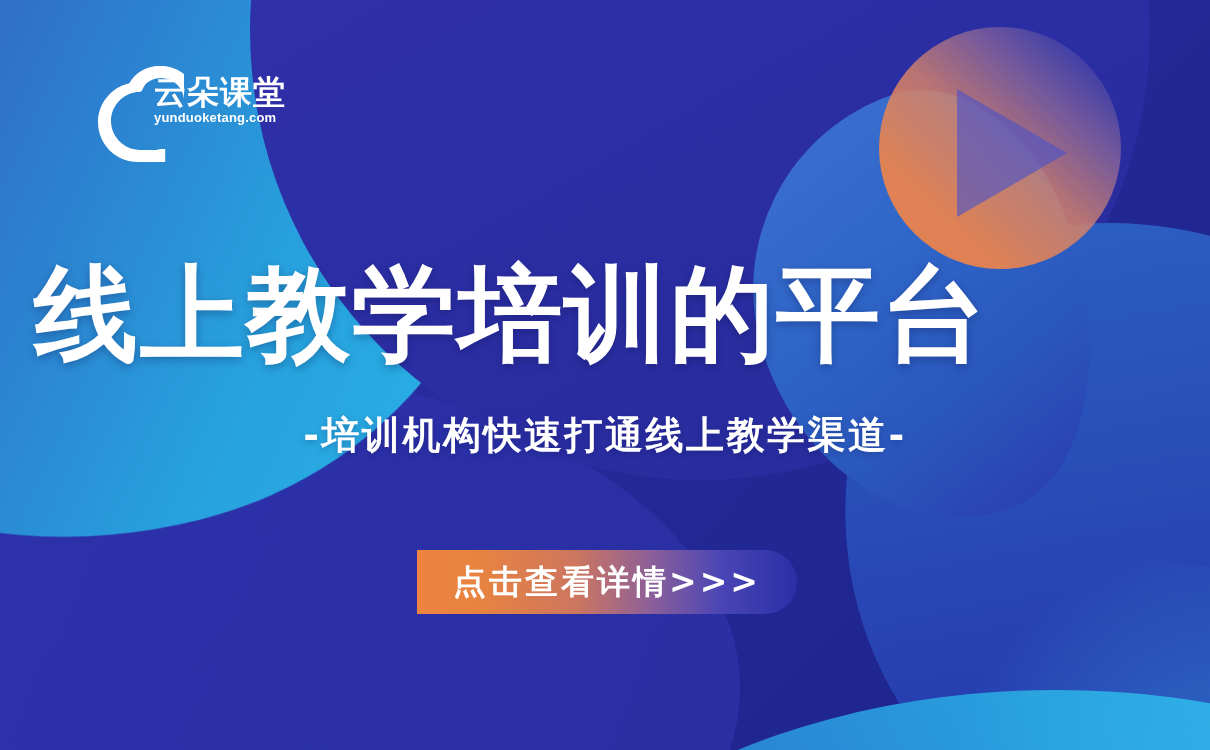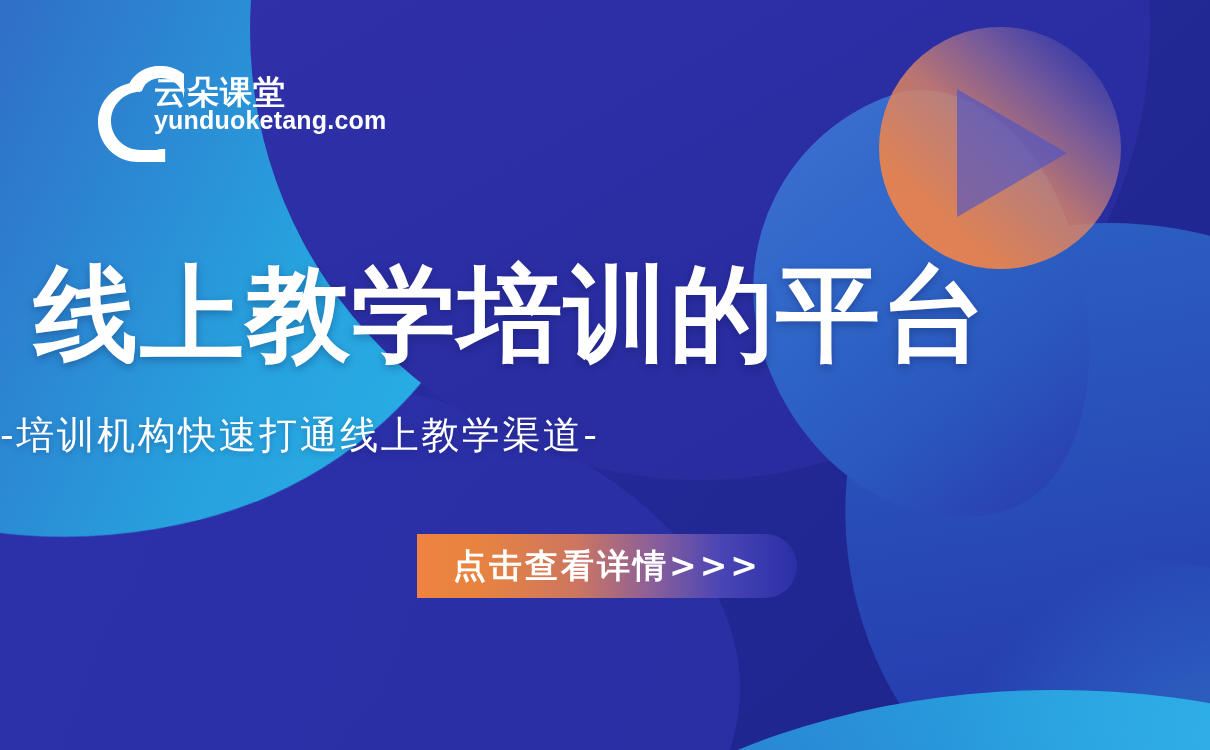--- a/index.html
+++ b/index.html
@@ -128,21 +128,21 @@
     color: #ffffff;
     font-size: 32px;
     font-weight: bold;
     letter-spacing: 1px;
     line-height: 1;
     white-space: nowrap;
     font-family: "DejaVu Sans", "Liberation Sans", sans-serif;
   }
   .logo-en {
     color: #ffffff;
-    font-size: 25px;
+    font-size: 13px;
     font-weight: bold;
     letter-spacing: .2px;
     line-height: 1;
     white-space: nowrap;
     font-family: "Liberation Sans", sans-serif;
     text-align: center;
   }
 
   
   .play-button {
@@ -192,35 +192,35 @@
     text-shadow: 0 3px 9px rgba(10,15,70,.30);
     font-family: "DejaVu Sans", "Liberation Sans", sans-serif;
   }
 
   
   .subtitle {
     position: absolute;
     left: 0;
     top: 410px;
     width: 1210px;
-    text-align: left;
+    text-align: center;
     color: #ffffff;
     font-size: 38px;
-    font-weight: normal;
+    font-weight: bold;
     letter-spacing: 2.5px;
     white-space: nowrap;
     text-shadow: 0 2px 6px rgba(10,15,70,.25);
     font-family: "DejaVu Sans", "Liberation Sans", sans-serif;
   }
 
   
   .cta-wrap {
     position: absolute;
     left: 417px;
-    top: 534px;
+    top: 550px;
     width: 380px;
     height: 64px;
   }
   .cta-button {
     position: relative;
     display: block;
     width: 100%;
     height: 100%;
     border: 0;
     padding: 0;

